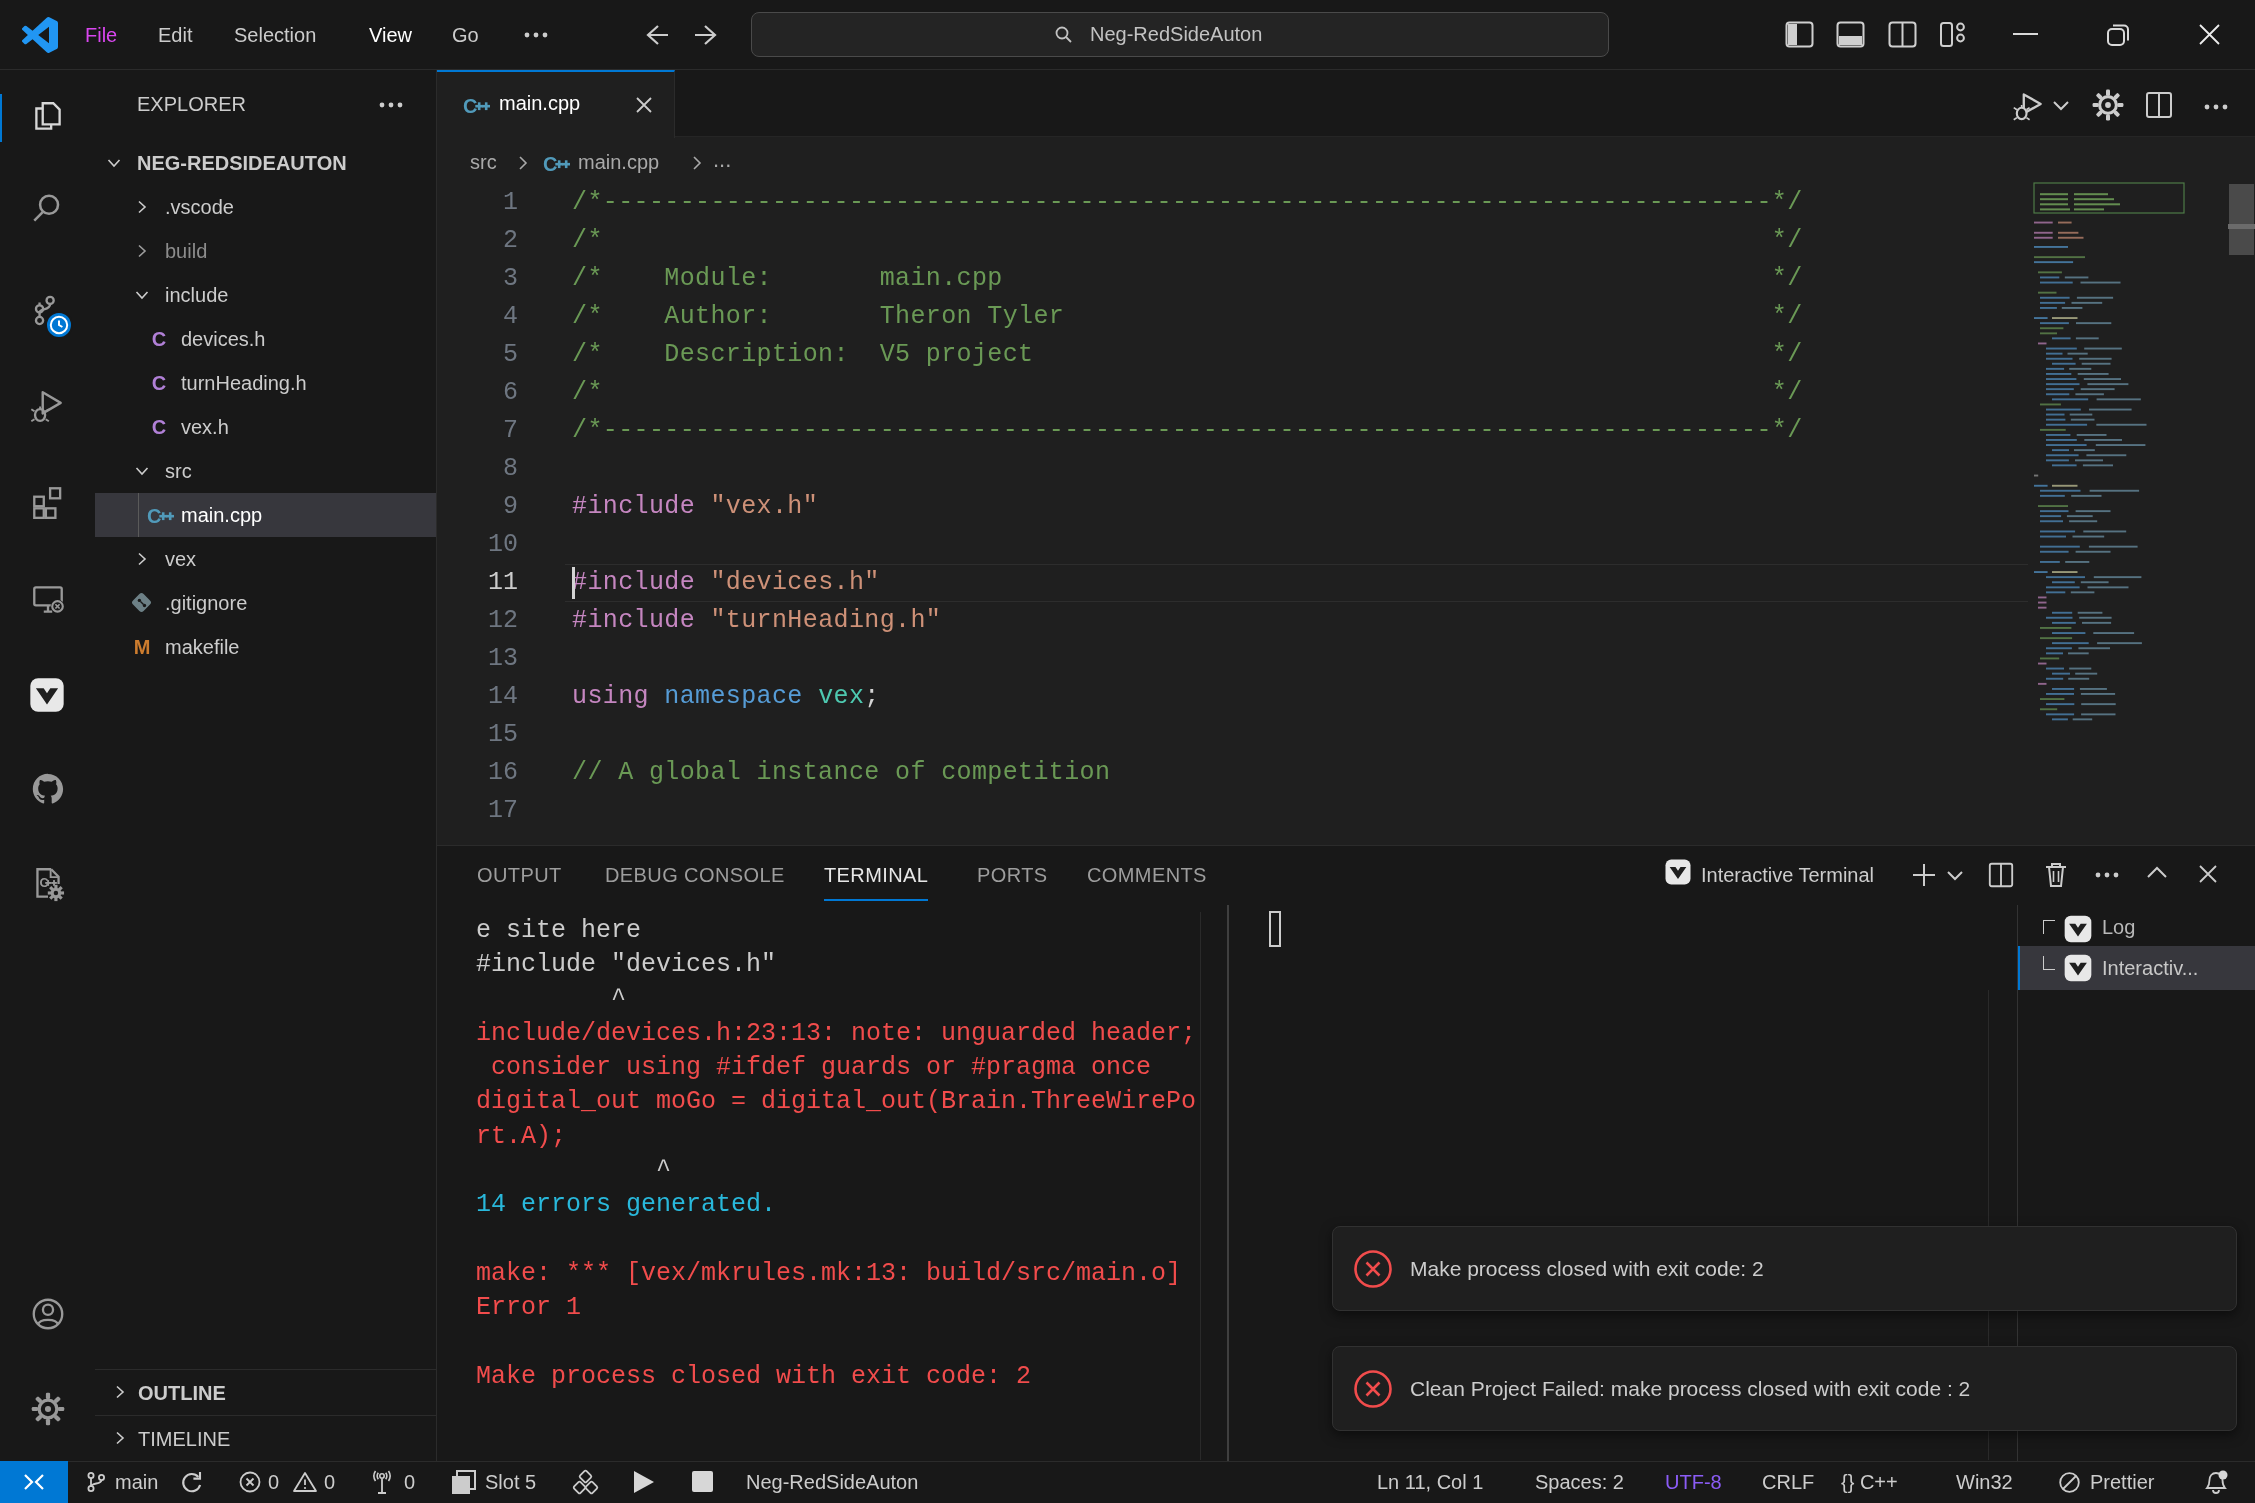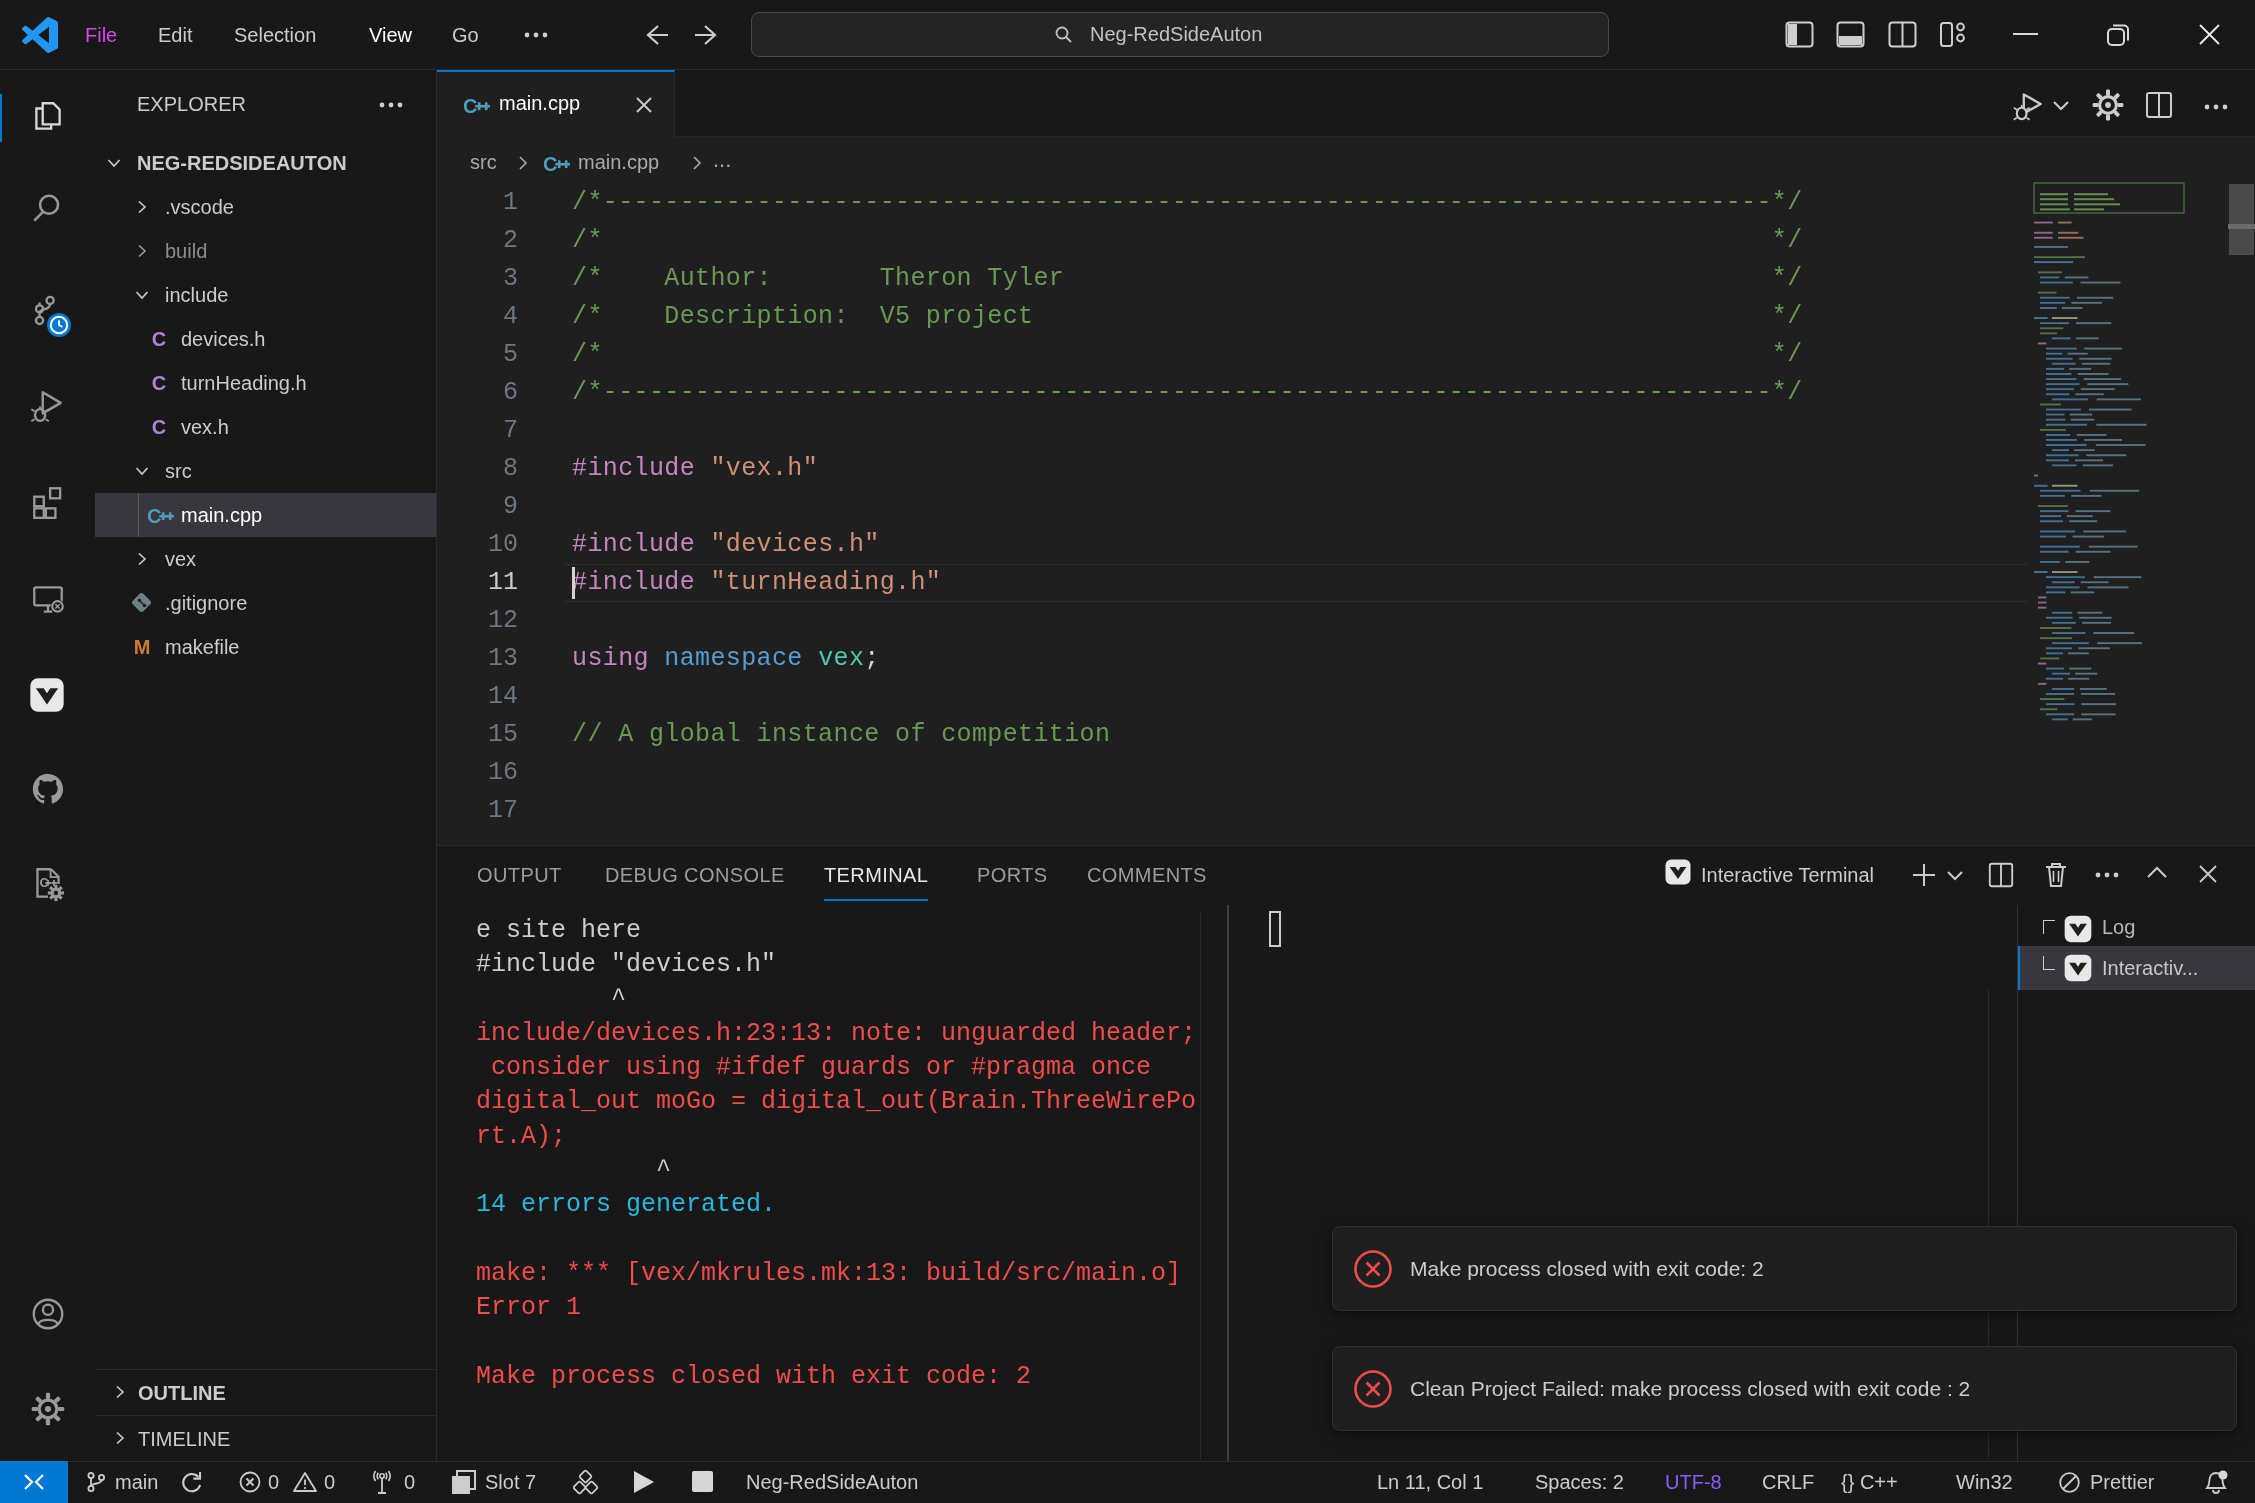--- a/index.html
+++ b/index.html
@@ -292,20 +292,21 @@
     <div>12</div>
     <div>13</div>
     <div>14</div>
     <div>15</div>
     <div>16</div>
     <div>17</div>
   </div>
 <div id="code" class="abs mono">
     <div class="cl"><span style="color:#6a9955">/*----------------------------------------------------------------------------*/</span></div>
     <div class="cl"><span style="color:#6a9955">/*                                                                            */</span></div>
+    <div class="cl"><span style="color:#6a9955">/*    Module:       main.cpp                                                  */</span></div>
     <div class="cl"><span style="color:#6a9955">/*    Author:       Theron Tyler                                              */</span></div>
     <div class="cl"><span style="color:#6a9955">/*    Description:  V5 project                                                */</span></div>
     <div class="cl"><span style="color:#6a9955">/*                                                                            */</span></div>
     <div class="cl"><span style="color:#6a9955">/*----------------------------------------------------------------------------*/</span></div>
     <div class="cl"></div>
     <div class="cl"><span style="color:#c586c0">#include</span> <span style="color:#ce9178">"vex.h"</span></div>
     <div class="cl"></div>
     <div class="cl"><span style="color:#c586c0">#include</span> <span style="color:#ce9178">"devices.h"</span></div>
     <div class="cl"><span style="color:#c586c0">#include</span> <span style="color:#ce9178">"turnHeading.h"</span></div>
     <div class="cl"></div>
@@ -561,21 +562,21 @@
 <svg class="abs" style="left:368px;top:1469px" width="28" height="26" viewBox="0 0 28 26">
     <path d="M14 10 v14 M10 24 h8" stroke="#cccccc" stroke-width="1.8" fill="none"></path>
     <circle cx="14" cy="7" r="2.2" fill="none" stroke="#cccccc" stroke-width="1.6"></circle>
     <path d="M7.5 2 a9 9 0 0 0 0 10 M20.5 2 a9 9 0 0 1 0 10 M10.3 3.8 a5.5 5.5 0 0 0 0 6.4 M17.7 3.8 a5.5 5.5 0 0 1 0 6.4" fill="none" stroke="#cccccc" stroke-width="1.6"></path>
   </svg>
 <div class="abs" style="left:404px;top:1461px;height:42px;line-height:42px;font-size:20px;color:#cccccc">0</div>
 <svg class="abs" style="left:449px;top:1469px" width="28" height="27" viewBox="0 0 28 27">
     <rect x="8" y="2" width="18" height="18" fill="none" stroke="#cccccc" stroke-width="2"></rect>
     <rect x="3" y="7" width="18" height="18" fill="#cccccc"></rect>
   </svg>
-<div class="abs" style="left:485px;top:1461px;height:42px;line-height:42px;font-size:20px;color:#cccccc">Slot 7</div>
+<div class="abs" style="left:485px;top:1461px;height:42px;line-height:42px;font-size:20px;color:#cccccc">Slot 5</div>
 <svg class="abs" style="left:570px;top:1469px" width="32" height="28" viewBox="0 0 32 28">
     <rect x="11" y="3" width="9" height="9" rx="1.5" fill="none" stroke="#cccccc" stroke-width="1.8" transform="rotate(45 15.5 7.5)"></rect>
     <rect x="5" y="14" width="9" height="9" rx="1.5" fill="none" stroke="#cccccc" stroke-width="1.8" transform="rotate(45 9.5 18.5)"></rect>
     <rect x="17" y="14" width="9" height="9" rx="1.5" fill="none" stroke="#cccccc" stroke-width="1.8" transform="rotate(45 21.5 18.5)"></rect>
   </svg>
 <div class="abs" style="left:634px;top:1471px;width:0;height:0;border-left:20px solid #d7d7d7;border-top:11px solid transparent;border-bottom:11px solid transparent"></div>
 <div class="abs" style="left:692px;top:1471px;width:21px;height:21px;background:#d7d7d7;border-radius:2px"></div>
 <div class="abs" style="left:746px;top:1461px;height:42px;line-height:42px;font-size:20px;color:#cccccc">Neg-RedSideAuton</div>
 <div class="abs" style="left:1377px;top:1461px;height:42px;line-height:42px;font-size:20px;color:#cccccc">Ln 11, Col 1</div>
 <div class="abs" style="left:1535px;top:1461px;height:42px;line-height:42px;font-size:20px;color:#cccccc">Spaces: 2</div>

